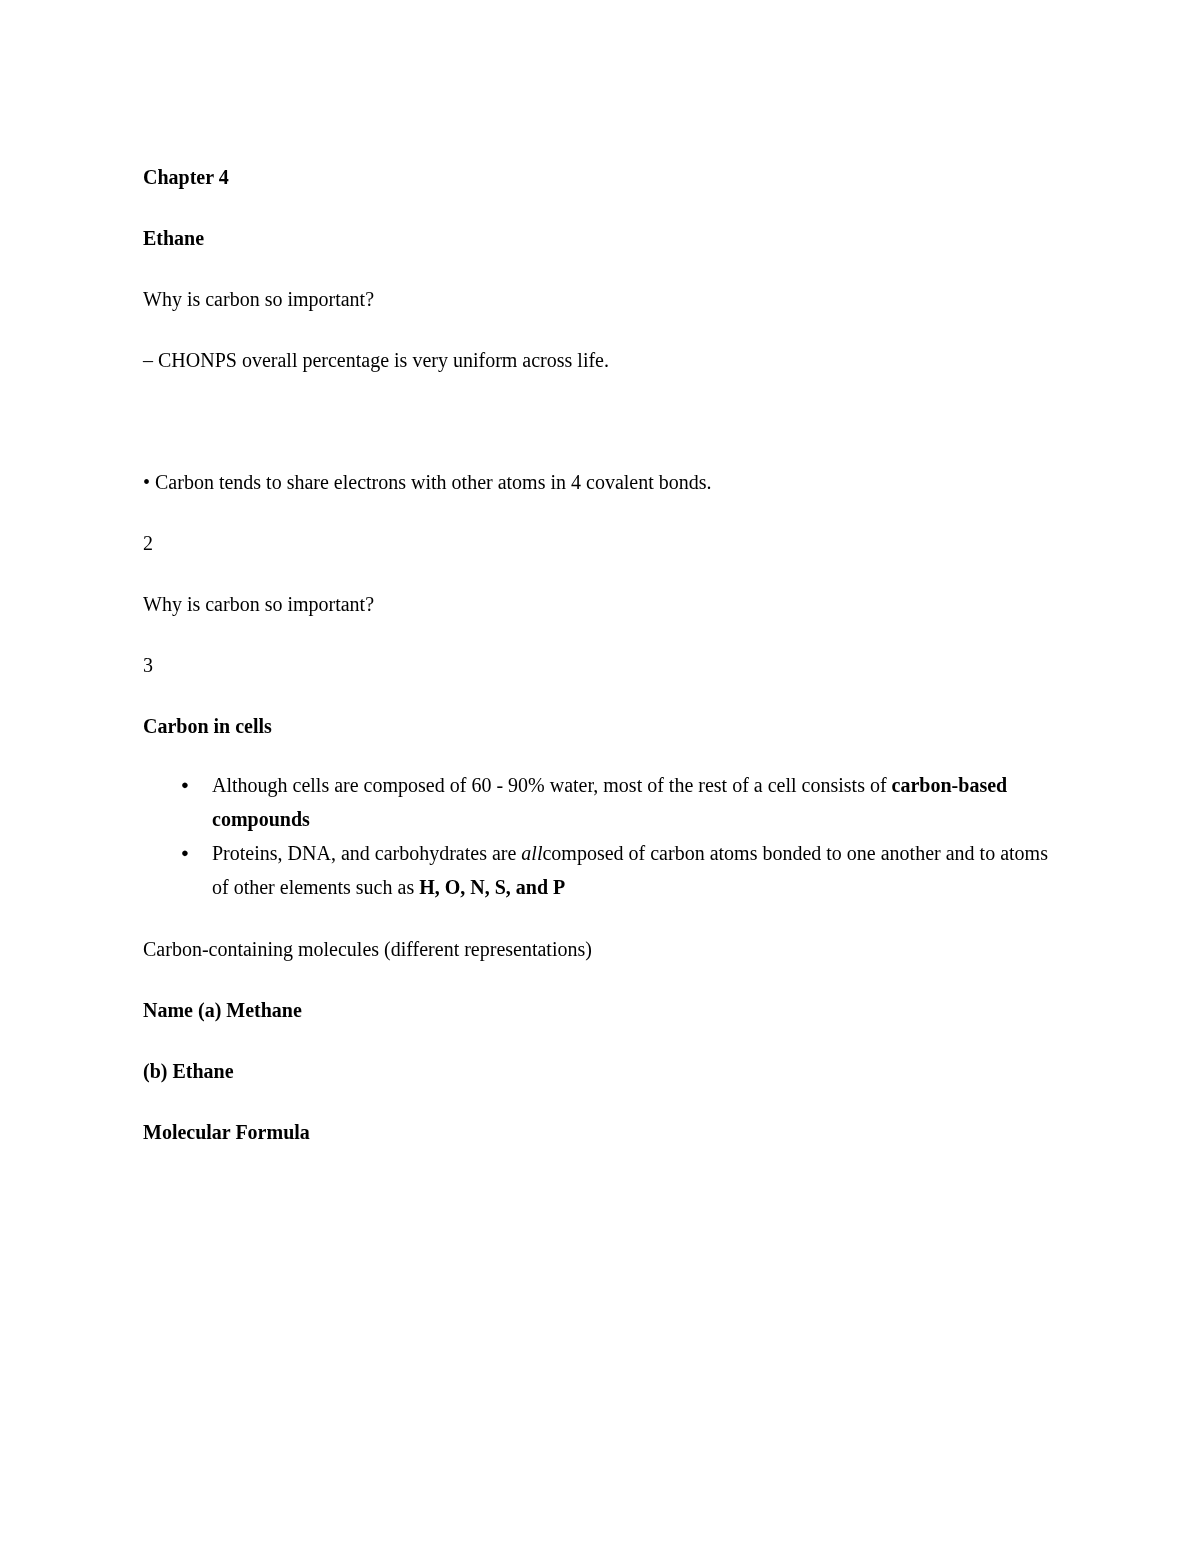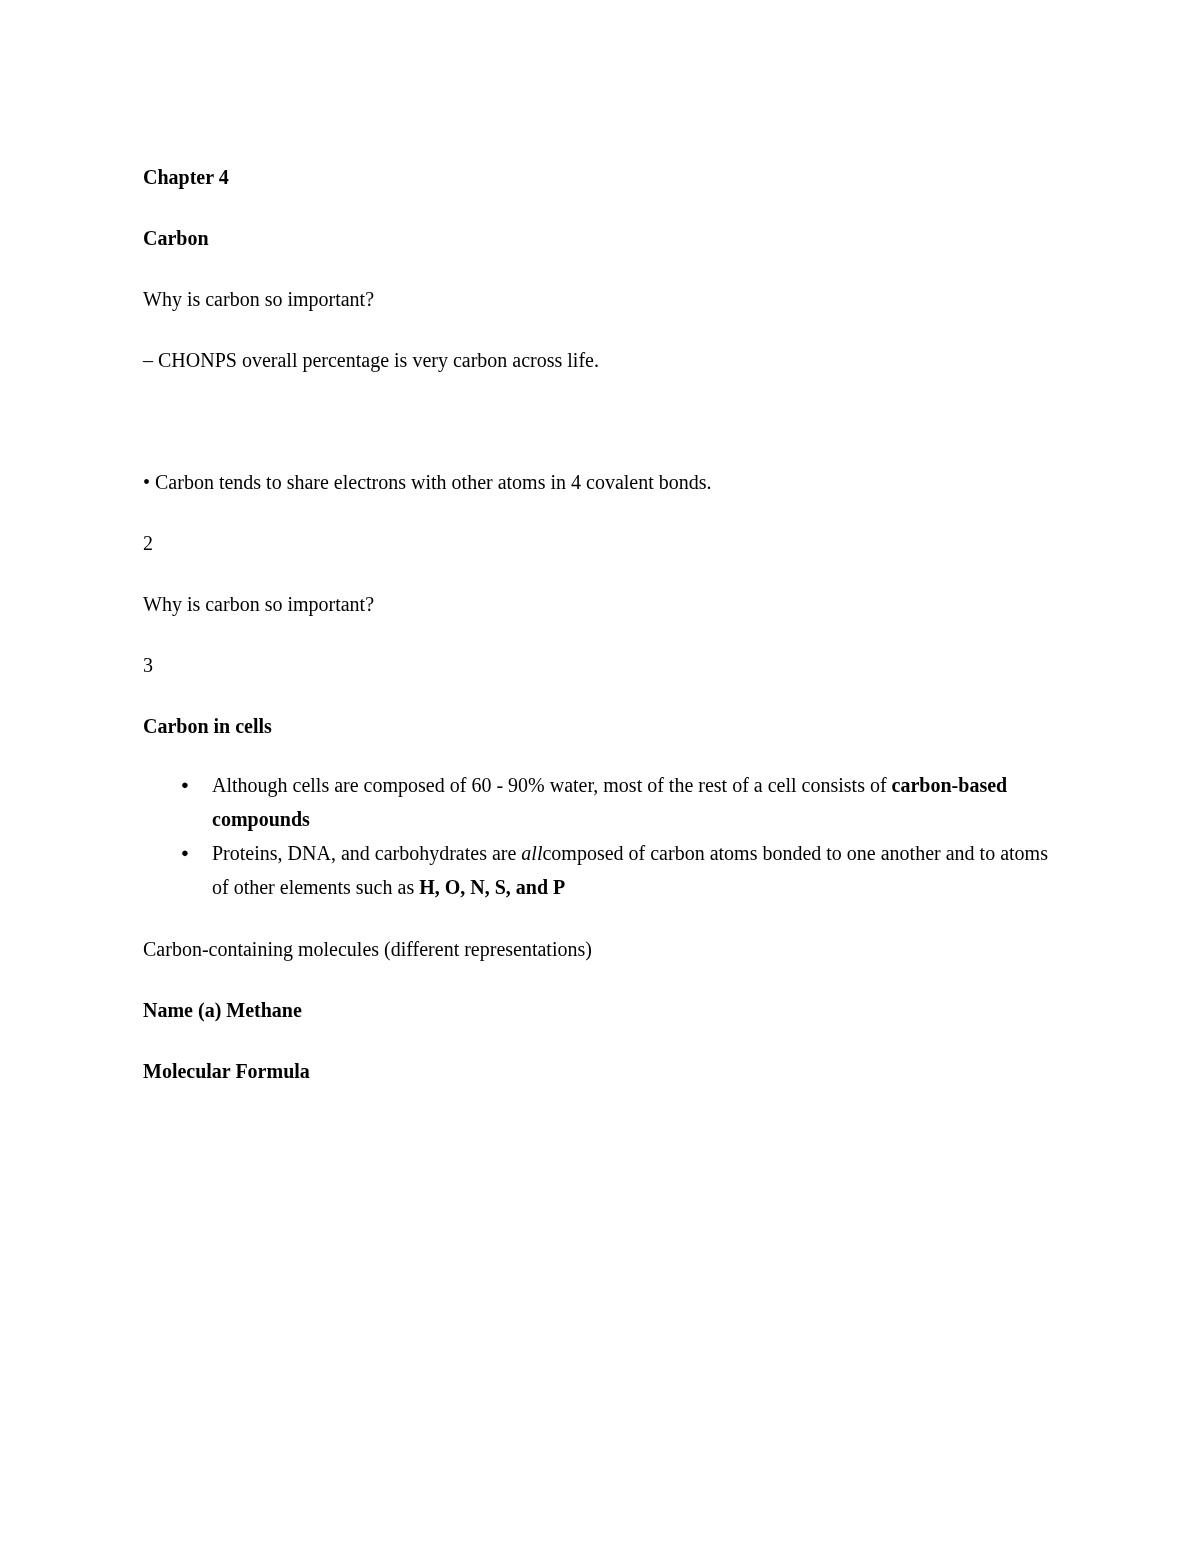--- a/index.html
+++ b/index.html
@@ -51,30 +51,31 @@
     top: 0;
     font-size: 13px;
   }
 </style>
 </head>
 <body>
 
 <div class="page">
   <div class="page-content">
       <p><span class="b">Chapter 4</span></p>
-      <p><span class="b">Carbon</span></p>
+      <p><span class="b">Ethane</span></p>
       <p><span>Why is carbon so important?</span></p>
-      <p><span>– CHONPS overall percentage is very carbon across life.</span></p>
+      <p><span>– CHONPS overall percentage is very uniform across life.</span></p>
       <p class="spacer"></p>
       <p><span>• Carbon tends to share electrons with other atoms in 4 covalent bonds.</span></p>
       <p><span>2</span></p>
       <p><span>Why is carbon so important?</span></p>
       <p><span>3</span></p>
       <p><span class="b">Carbon in cells</span></p>
       <ul class="doc-list">
         <li><span class="li-bullet">●</span><span>Although cells are composed of 60 - 90% water, most of the rest of a cell consists of </span><span class="b">carbon-based compounds</span></li>
         <li><span class="li-bullet">●</span><span>Proteins, DNA, and carbohydrates are </span><span class="i">all</span><span>composed of carbon atoms bonded to one another and to atoms of other elements such as </span><span class="b">H, O, N, S, and P</span></li>
       </ul>
       <p><span>Carbon-containing molecules (different representations)</span></p>
       <p><span class="b">Name (a) Methane</span></p>
+      <p><span class="b">(b) Ethane</span></p>
       <p><span class="b">Molecular Formula</span></p>
     </div>
 </div>
 
 </body></html>

